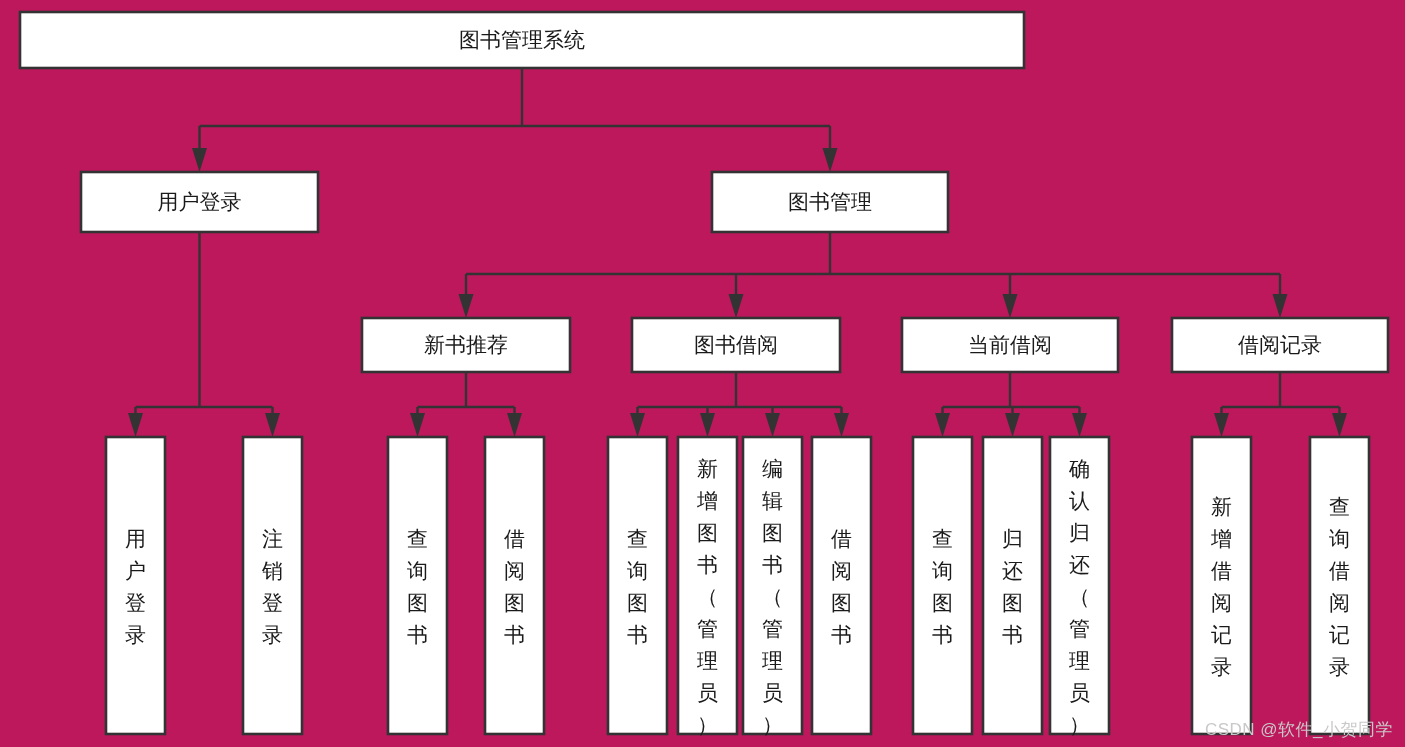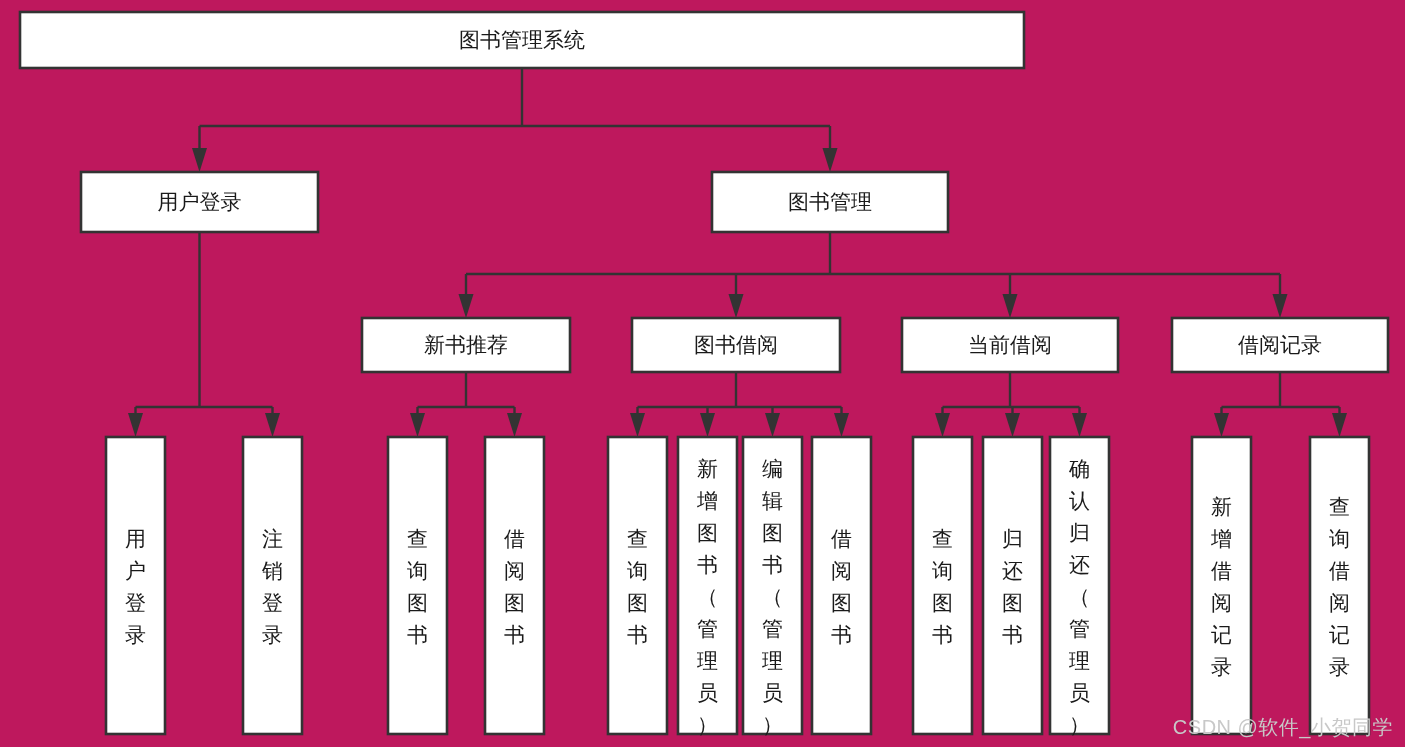--- a/index.html
+++ b/index.html
@@ -59,21 +59,21 @@
     font-family: "Liberation Sans", "DejaVu Sans", sans-serif;
     font-size: 21px;
     fill: #1a1a1a;
     text-anchor: middle;
   }
   .watermark {
     position: absolute;
     right: 12px;
     bottom: 6px;
     font-family: "Liberation Sans", "DejaVu Sans", sans-serif;
-    font-size: 20px;
+    font-size: 17px;
     color: #c8c8c8;
     letter-spacing: 0.5px;
     white-space: nowrap;
     pointer-events: none;
   }
 </style>
 </head>
 <body>
 
 <div id="diagram-root">

